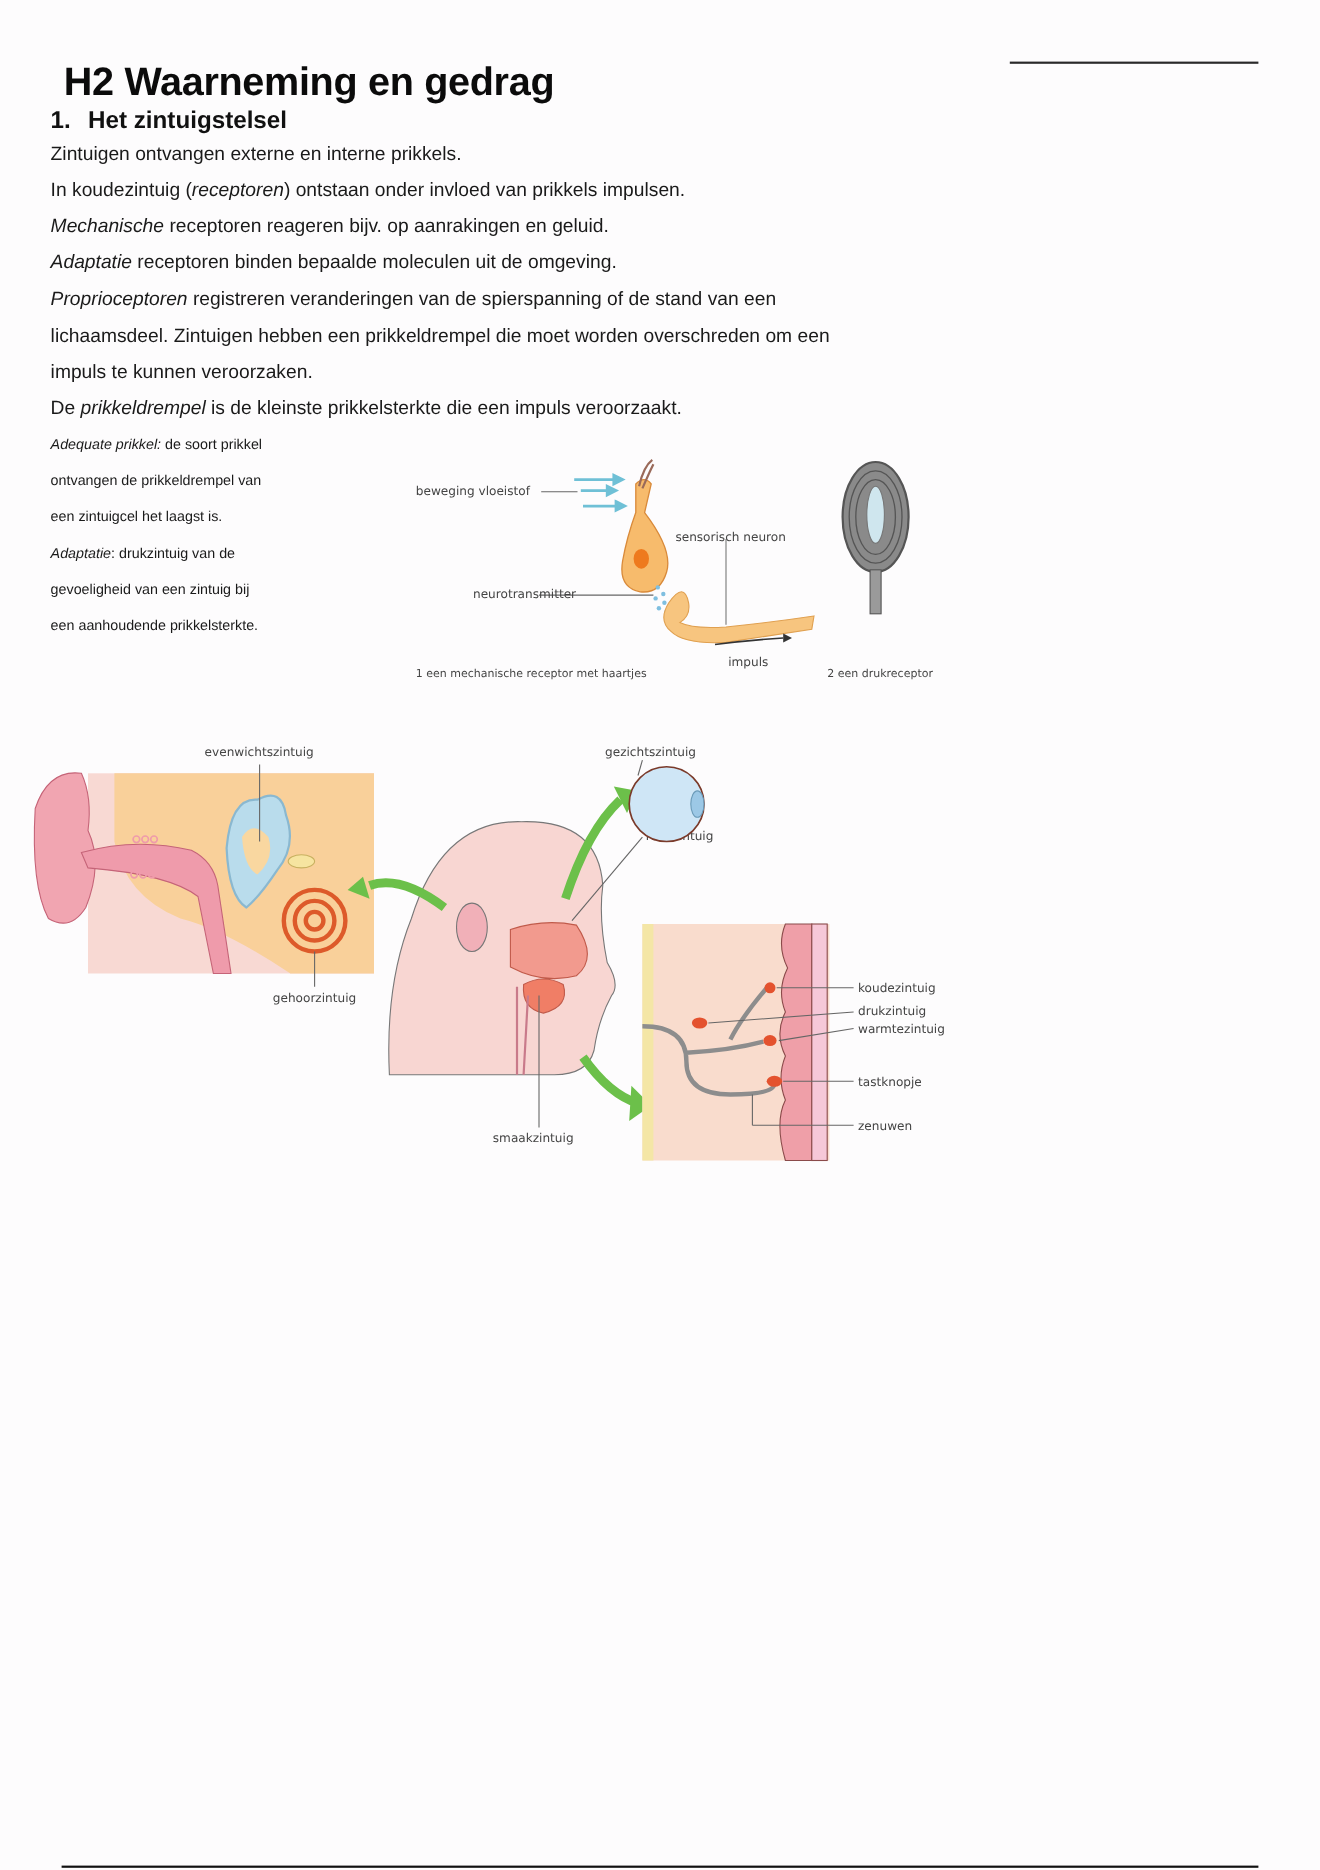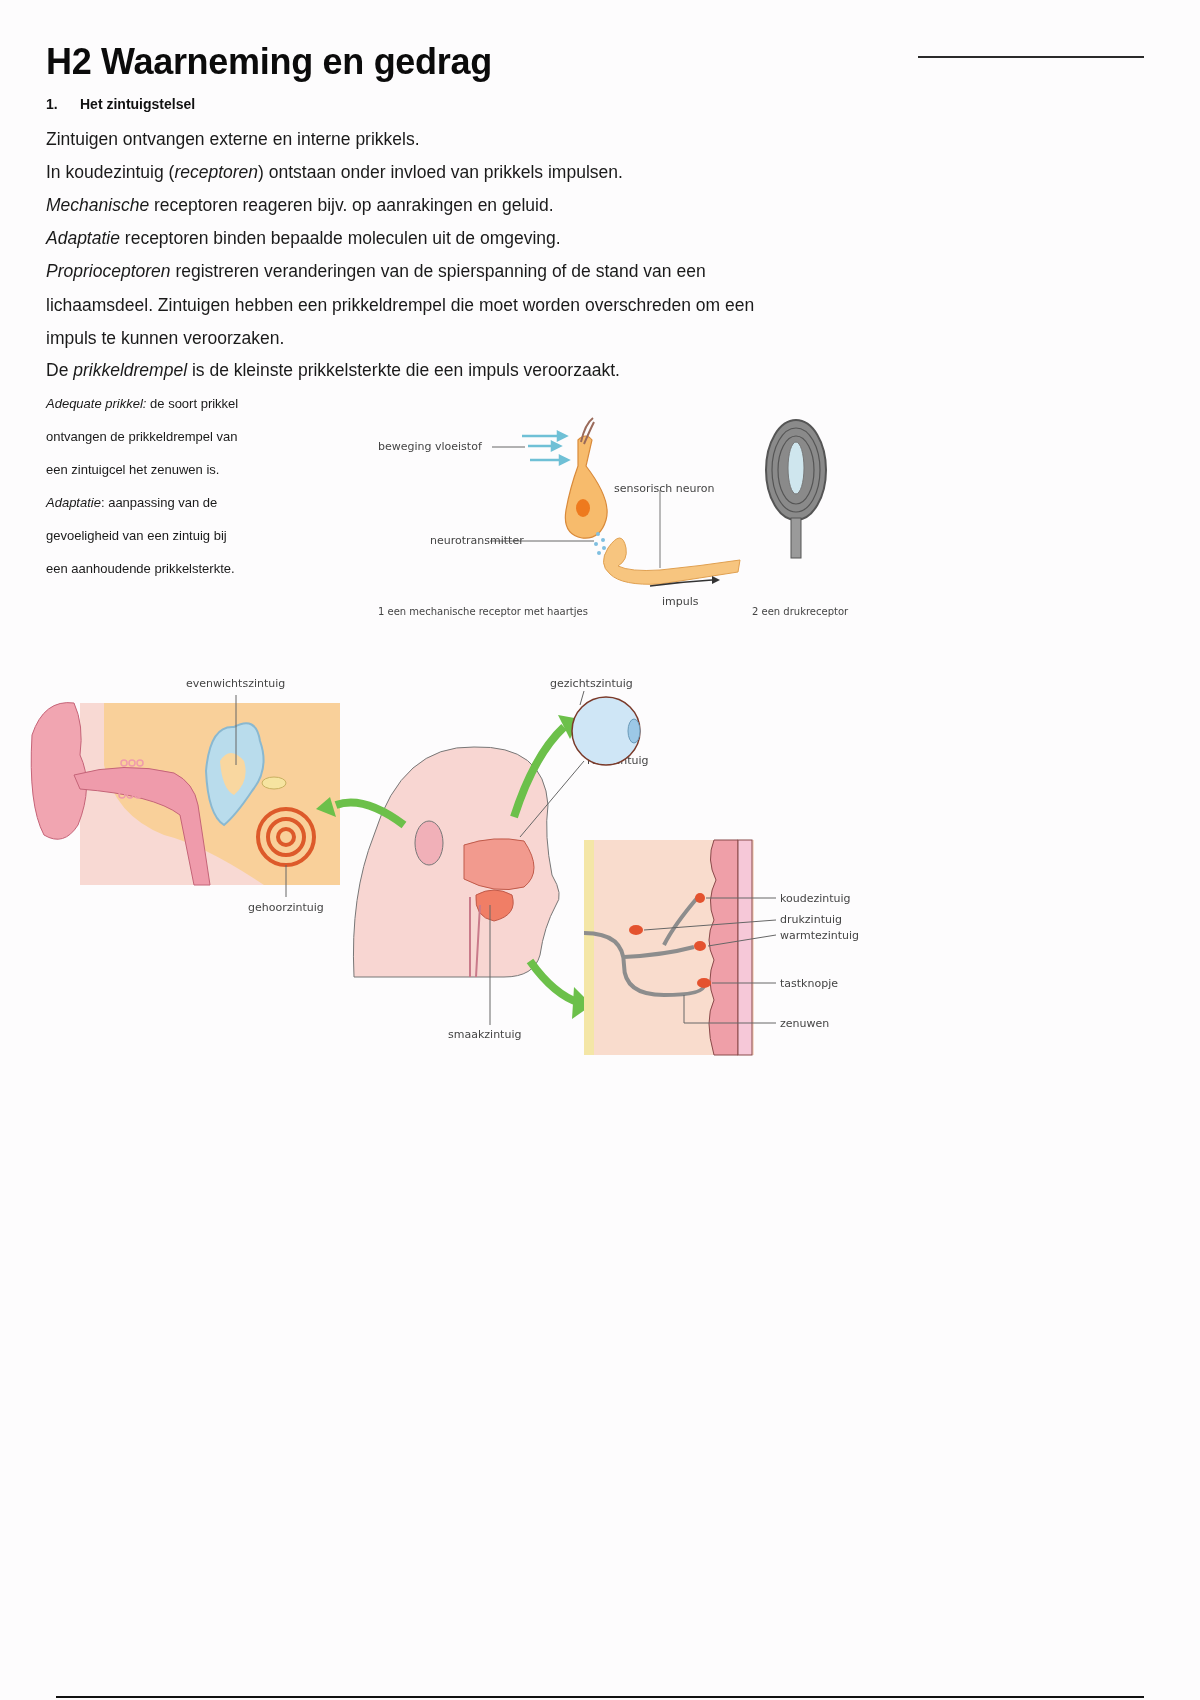--- a/index.html
+++ b/index.html
@@ -5,26 +5,26 @@
   html, body { margin: 0; padding: 0; }
   body {
     width: 1200px; height: 1700px; position: relative; overflow: hidden;
     background: #fdfcfd;
     font-family: "Liberation Sans", sans-serif;
     color: #111;
   }
   .abs { position: absolute; }
   .title {
     left: 46px; top: 40px; font-size: 36px; font-weight: bold; letter-spacing: -0.3px;
-    color: #0b0b0b; margin: 0; line-height: 1.2;
+    color: #0b0b0b; margin: 12px; line-height: 1.2;
   }
   .top-rule { left: 918px; top: 56px; width: 226px; height: 2px; background: #2a2a2a; }
   .bottom-rule { left: 56px; top: 1696px; width: 1088px; height: 2px; background: #111; }
   .section-head {
-    left: 46px; top: 96px; font-size: 14px; font-weight: bold; color: #111; margin: 0;
+    left: 46px; top: 96px; font-size: 22px; font-weight: bold; color: #111; margin: 0;
   }
   .section-head .num { display: inline-block; width: 34px; }
   .para {
     left: 46px; font-size: 17.5px; color: #1a1a1a; white-space: nowrap; line-height: 22px; text-align: right;
   }
   .para i { }
   .para-narrow { left: 46px; font-size: 13px; color: #1a1a1a; white-space: nowrap; line-height: 22px; }
   svg text { font-family: "DejaVu Sans", sans-serif; }
 </style>
 </head>
@@ -39,22 +39,22 @@
 <div class="abs para" style="top:161px"><span>In koudezintuig (</span><i>receptoren</i><span>) ontstaan onder invloed van prikkels impulsen.</span></div>
 <div class="abs para" style="top:194px"><i>Mechanische</i><span> receptoren reageren bijv. op aanrakingen en geluid.</span></div>
 <div class="abs para" style="top:227px"><i>Adaptatie</i><span> receptoren binden bepaalde moleculen uit de omgeving.</span></div>
 <div class="abs para" style="top:260px"><i>Proprioceptoren</i><span> registreren veranderingen van de spierspanning of de stand van een</span></div>
 <div class="abs para" style="top:294px"><span>lichaamsdeel. Zintuigen hebben een prikkeldrempel die moet worden overschreden om een</span></div>
 <div class="abs para" style="top:327px"><span>impuls te kunnen veroorzaken.</span></div>
 <div class="abs para" style="top:359px"><span>De </span><i>prikkeldrempel</i><span> is de kleinste prikkelsterkte die een impuls veroorzaakt.</span></div>
 
 <div class="abs para-narrow" style="top:393px"><i>Adequate prikkel:</i><span> de soort prikkel</span></div>
 <div class="abs para-narrow" style="top:426px"><span>ontvangen de prikkeldrempel van</span></div>
-<div class="abs para-narrow" style="top:459px"><span>een zintuigcel het zenuwen is.</span></div>
-<div class="abs para-narrow" style="top:492px"><i>Adaptatie</i><span>: aanpassing van de</span></div>
+<div class="abs para-narrow" style="top:459px"><span>een zintuigcel het laagst is.</span></div>
+<div class="abs para-narrow" style="top:492px"><i>Adaptatie</i><span>: drukzintuig van de</span></div>
 <div class="abs para-narrow" style="top:525px"><span>gevoeligheid van een zintuig bij</span></div>
 <div class="abs para-narrow" style="top:558px"><span>een aanhoudende prikkelsterkte.</span></div>
 
 <svg class="abs" style="left:360px; top:410px" width="520" height="210" viewBox="0 0 520 210">
 
   <g stroke="#6fc0d6" stroke-width="2.5" fill="#6fc0d6">
     <line x1="162" y1="26" x2="198" y2="26"></line>
       <polygon points="198,22 206,26 198,30"></polygon>
     <line x1="168" y1="36" x2="192" y2="36"></line>
       <polygon points="192,32 200,36 192,40"></polygon>

